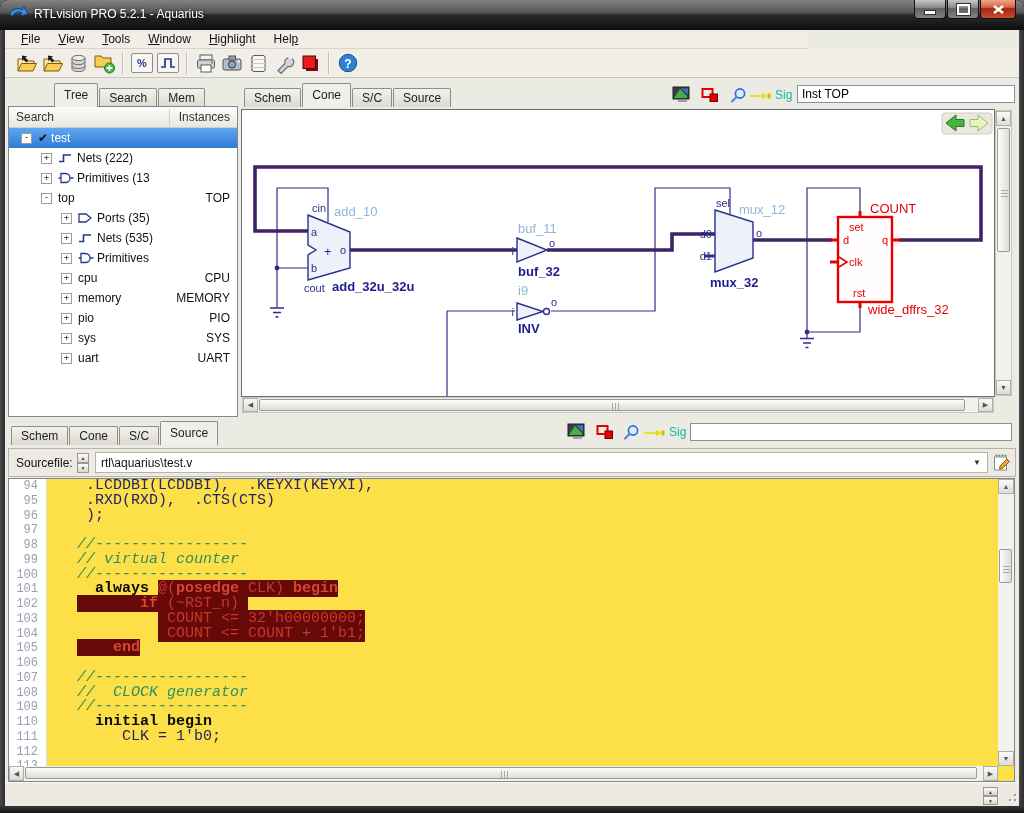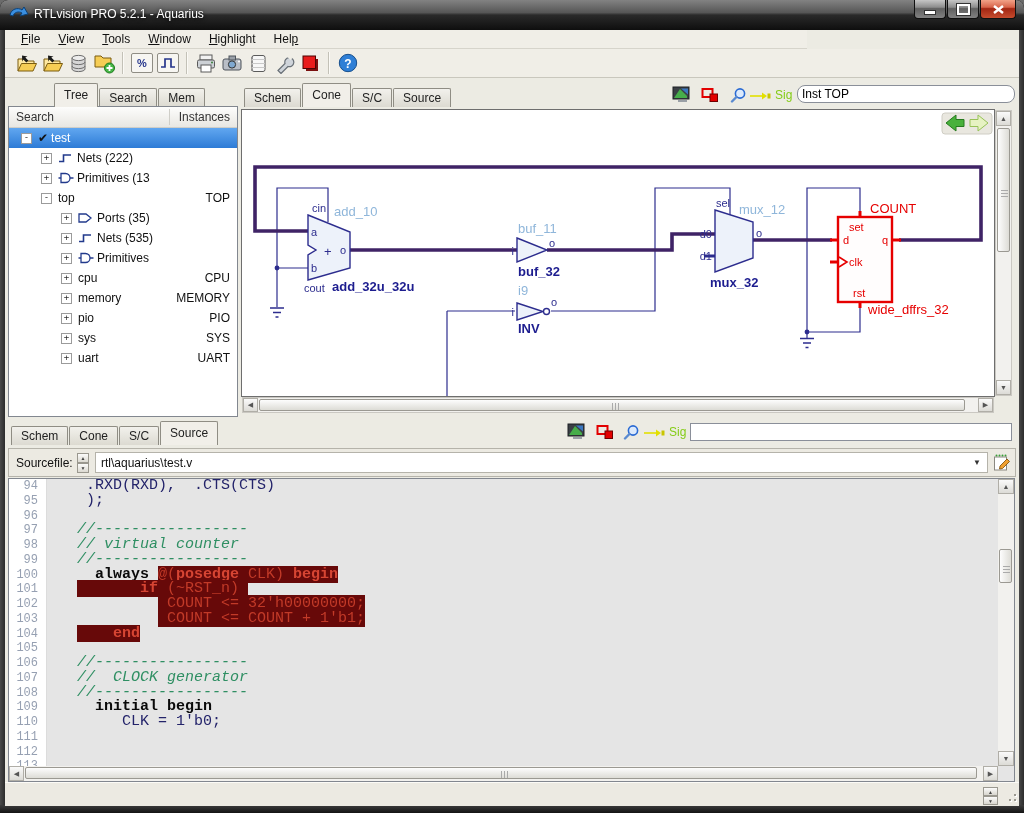--- a/index.html
+++ b/index.html
@@ -63,37 +63,37 @@
     border:1px solid #9b9992;border-radius:2px;box-sizing:border-box;}
   .sb-thumb-h{position:absolute;top:1px;height:12px;background:linear-gradient(#fdfdfd,#dddcd6);
     border:1px solid #9b9992;border-radius:2px;box-sizing:border-box;}
   .grip-h{position:absolute;left:50%;top:3px;width:8px;height:7px;
     background:repeating-linear-gradient(90deg,#aaa 0 1px,transparent 1px 3px);}
   .grip-v{position:absolute;top:50%;left:3px;height:8px;width:7px;
     background:repeating-linear-gradient(#aaa 0 1px,transparent 1px 3px);}
   
   .canvas{position:absolute;left:241px;top:109px;width:754px;height:288px;background:#fff;
     border:1px solid #6e6e6e;box-sizing:border-box;}
-  .sig-label{position:absolute;color:#84cc16;}
+  .sig-label{position:absolute;color:#14b8a6;}
   .sig-input{position:absolute;height:18px;background:#fff;border:1px solid #8a8f99;
     font:12px "Liberation Sans",sans-serif;padding:0 4px;box-sizing:border-box;}
   .mini{position:absolute;}
   
   .srcbar{position:absolute;left:8px;top:448px;width:1008px;height:29px;background:#eceae2;
     border:1px solid #b5b3aa;box-sizing:border-box;}
   .srclabel{position:absolute;left:7px;top:7px;}
   .spin{position:absolute;left:68px;top:4px;width:12px;height:20px;}
   .spinbtn{position:absolute;left:0;width:12px;height:10px;border:1px solid #9a988f;background:linear-gradient(#fbfbfa,#dcdad2);
     font-size:5px;color:#444;text-align:center;line-height:9px;box-sizing:border-box;}
   .combo{position:absolute;left:86px;top:3px;width:893px;height:21px;background:#fff;
     border:1px solid #b5b3aa;box-sizing:border-box;}
   .combo-val{position:absolute;left:5px;top:3px;color:#111;}
   .combo-arrow{position:absolute;right:6px;top:5px;font-size:8px;color:#333;}
   .editbtn{position:absolute;right:3px;top:2px;width:22px;height:23px;display:flex;align-items:center;justify-content:center;}
-  .code-frame{position:absolute;left:8px;top:478px;width:1007px;height:304px;background:#e5e5e5;
+  .code-frame{position:absolute;left:8px;top:478px;width:1007px;height:304px;background:#fde047;
     border:1px solid #82878f;box-sizing:border-box;}
   .gutter{position:absolute;left:0;top:0;width:37px;height:287px;overflow:hidden;background:#fff;
     border-right:1px solid #dcdcdc;}
   .gut-num{height:14.75px;text-align:right;padding-right:8px;color:#96a0b2;
     font:12px/14.75px "Liberation Mono",monospace;}
   .codecol{position:absolute;left:38px;top:0;right:16px;height:287px;overflow:hidden;padding-left:3px;}
   .cl{height:14.75px;white-space:pre;font:15px/14.75px "Liberation Mono",monospace;color:#23236a;}
   .s-n{color:#23236a;}
   .s-k{color:#0a0a0a;font-weight:bold;}
   .s-c{color:#2f8f63;font-style:italic;}
@@ -352,21 +352,21 @@
   <svg class="mini" style="left:730px;top:87px;" width="17" height="16" viewBox="0 0 17 16">
     <circle cx="10" cy="6.5" r="4.6" fill="#dceafc" stroke="#2a6bd4" stroke-width="1.6"></circle>
     <line x1="6.4" y1="10" x2="2" y2="14.5" stroke="#5a8ad0" stroke-width="2.4" stroke-linecap="round"></line>
   </svg>
   <svg class="mini" style="left:750px;top:92px;" width="21" height="8" viewBox="0 0 21 8">
     <line x1="0" y1="4" x2="12" y2="4" stroke="#e3e000" stroke-width="1.6"></line>
     <path d="M12 0.5 L17 4 L12 7.5 Z" fill="#e3e000"></path>
       <rect x="17.5" y="1.5" width="3" height="5" fill="#c9c600"></rect>
   </svg>
   <span class="sig-label" style="left:775px;top:88px;">Sig</span>
-  <input class="sig-input" style="left: 797px; top: 85px; width: 218px; border-radius: 8px;" value="Inst TOP">
+  <input class="sig-input" style="left: 797px; top: 85px; width: 218px;" value="Inst TOP">
 
   <div class="canvas">
     <svg width="752" height="286" viewBox="0 0 752 286">
 
       <g stroke="#2d2d8e" stroke-width="1.2" fill="none">
         <path d="M86 112 V78 H35 V197 M35 158 H66"></path>
         <path d="M205 201 H273 M205 201 V286"></path>
         <path d="M309 201 H413 V78 H488 V105"></path>
         <path d="M618 103 V78 H565 V228 M618 198 V222 H565"></path>
       </g>
@@ -527,20 +527,21 @@
         <div class="gut-num">106</div>
         <div class="gut-num">107</div>
         <div class="gut-num">108</div>
         <div class="gut-num">109</div>
         <div class="gut-num">110</div>
         <div class="gut-num">111</div>
         <div class="gut-num">112</div>
         <div class="gut-num">113</div>
       </div>
     <div class="codecol" id="codecol">
+        <div class="cl"><span class="s-n">    .LCDDBI(LCDDBI),  .KEYXI(KEYXI),</span></div>
         <div class="cl"><span class="s-n">    .RXD(RXD),  .CTS(CTS)</span></div>
         <div class="cl"><span class="s-n">    );</span></div>
         <div class="cl"></div>
         <div class="cl"><span class="s-c">   //-----------------</span></div>
         <div class="cl"><span class="s-c">   // virtual counter</span></div>
         <div class="cl"><span class="s-c">   //-----------------</span></div>
         <div class="cl"><span class="s-n">     </span><span class="s-k">always</span><span class="s-n"> </span><span class="s-h">@(</span><span class="s-hk">posedge</span><span class="s-h"> CLK) </span><span class="s-hk">begin</span></div>
         <div class="cl"><span class="s-n">   </span><span class="s-h">       </span><span class="s-hk">if</span><span class="s-h"> (~RST_n) </span></div>
         <div class="cl"><span class="s-n">            </span><span class="s-h"> COUNT &lt;= 32'h00000000;</span></div>
         <div class="cl"><span class="s-n">            </span><span class="s-h"> COUNT &lt;= COUNT + 1'b1;</span></div>

